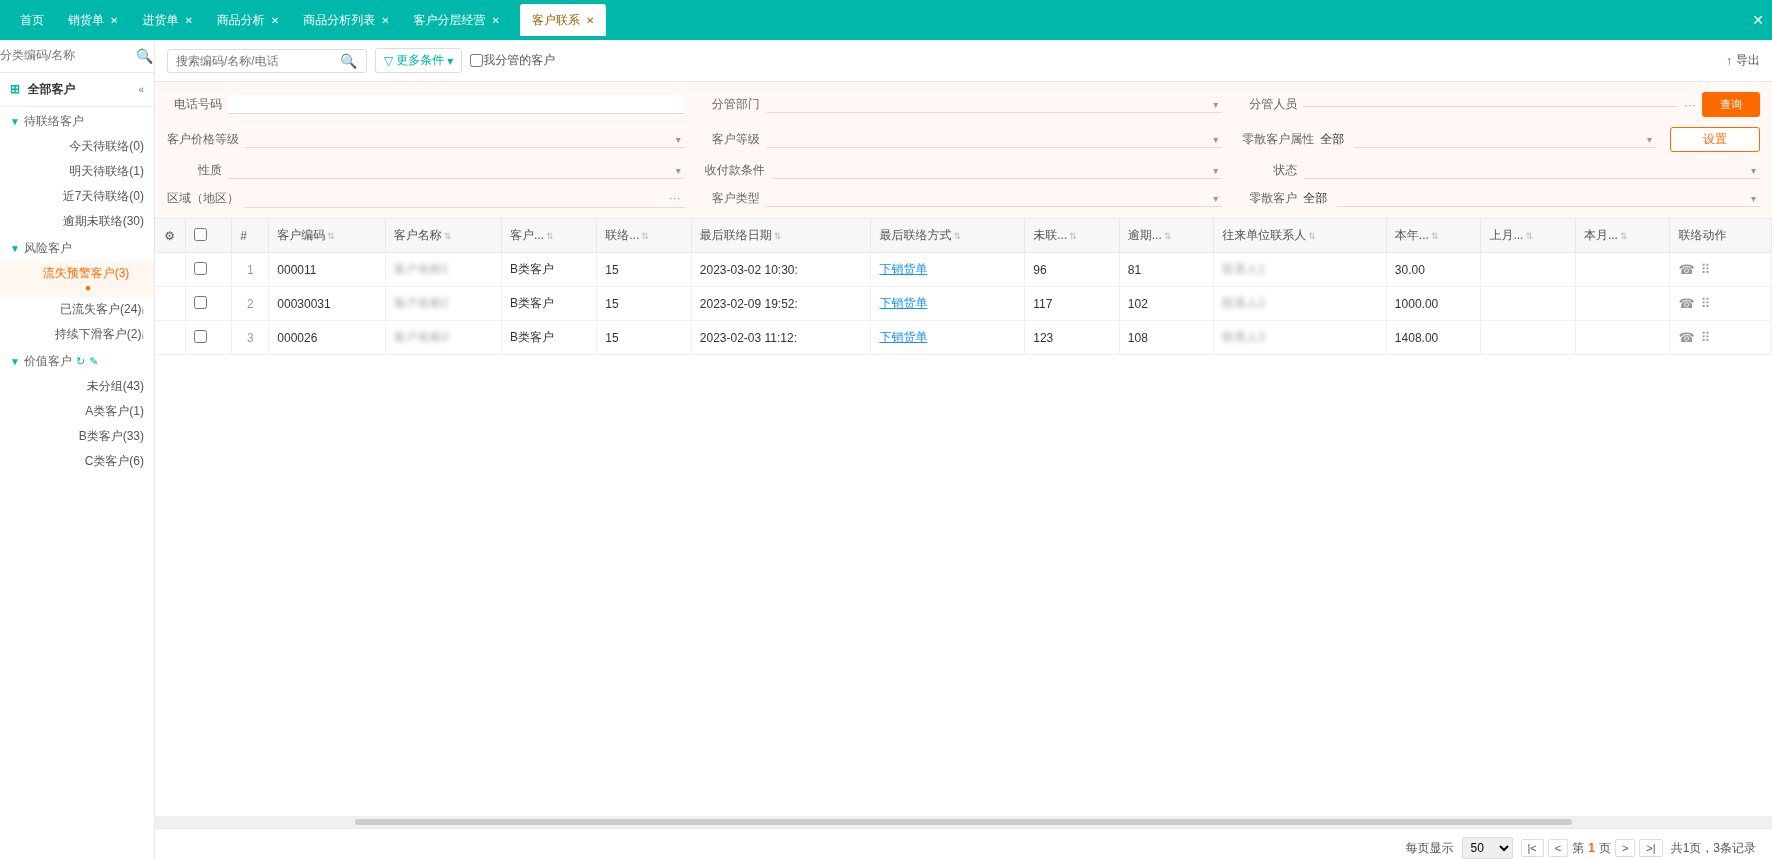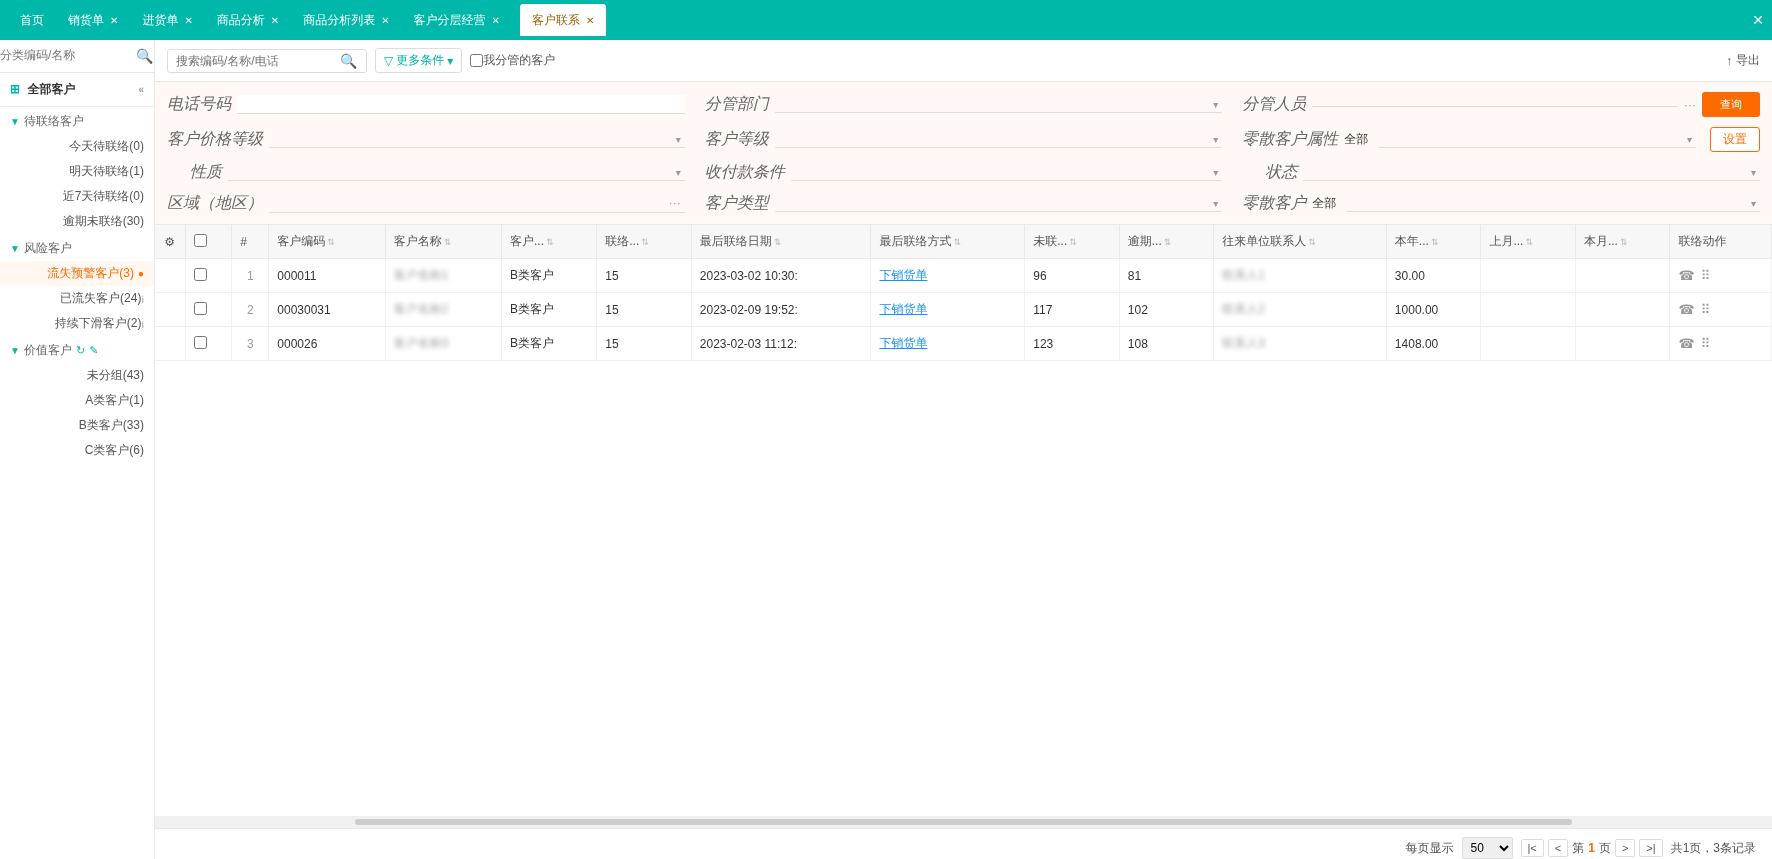--- a/index.html
+++ b/index.html
@@ -110,21 +110,21 @@
       font-size: 10px;
     }
     .sidebar-item {
       padding: 4px 10px 4px 28px;
       color: #555;
       cursor: pointer;
       display: flex;
       align-items: center;
       justify-content: flex-end;
     }
-    .sidebar-item.active { color: #ff6a00; background: #fff7f0; }
+    .sidebar-item.active { color: #ff6a00; background: #fff7f0; flex-direction: column; }
     .sidebar-item .warning-icon { color: #ff6a00; font-size: 10px; margin-left: 4px; }
 
     
     .content {
       flex: 1;
       display: flex;
       flex-direction: column;
       overflow: hidden;
       background: #fff;
     }
@@ -187,22 +187,21 @@
     .filter-row {
       display: flex;
       align-items: center;
       gap: 6px;
     }
     .filter-label {
       color: #666;
       white-space: nowrap;
       min-width: 55px;
       text-align: right;
-      font-size: 16px;
-      font-style: italic;
+      font-size: 12px;
     }
     .filter-input {
       flex: 1;
       border: none;
       border-bottom: 1px solid #ddd;
       outline: none;
       padding: 2px 4px;
       font-size: 12px;
       color: #333;
     }
@@ -226,21 +225,21 @@
       border-radius: 3px;
       padding: 5px 18px;
       cursor: pointer;
       font-size: 11px;
     }
     .btn-settings {
       background: #fff;
       color: #ff6a00;
       border: 1px solid #ff6a00;
       border-radius: 3px;
-      padding: 3px 12px;
+      padding: 3px 32px;
       cursor: pointer;
       font-size: 12px;
     }
 
     
     .table-area {
       flex: 1;
       overflow: auto;
       position: relative;
     }

